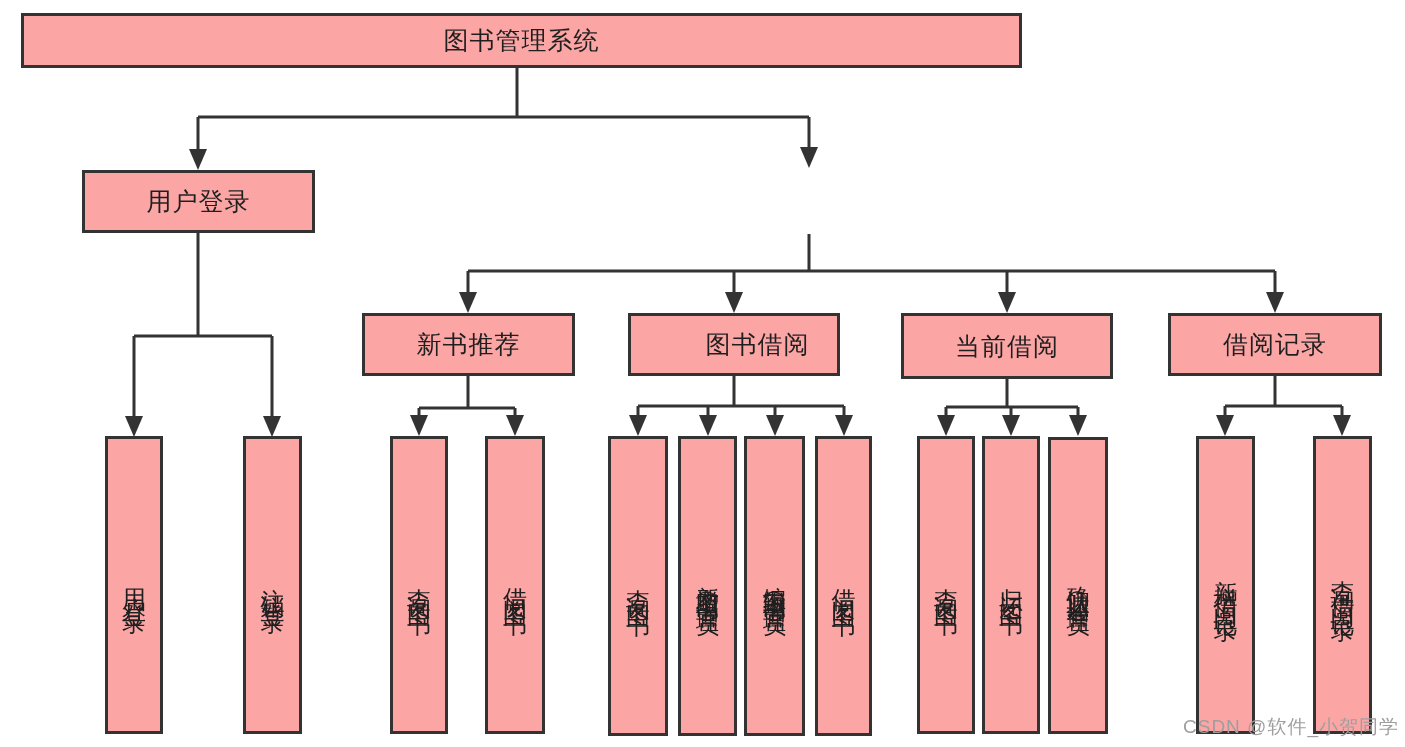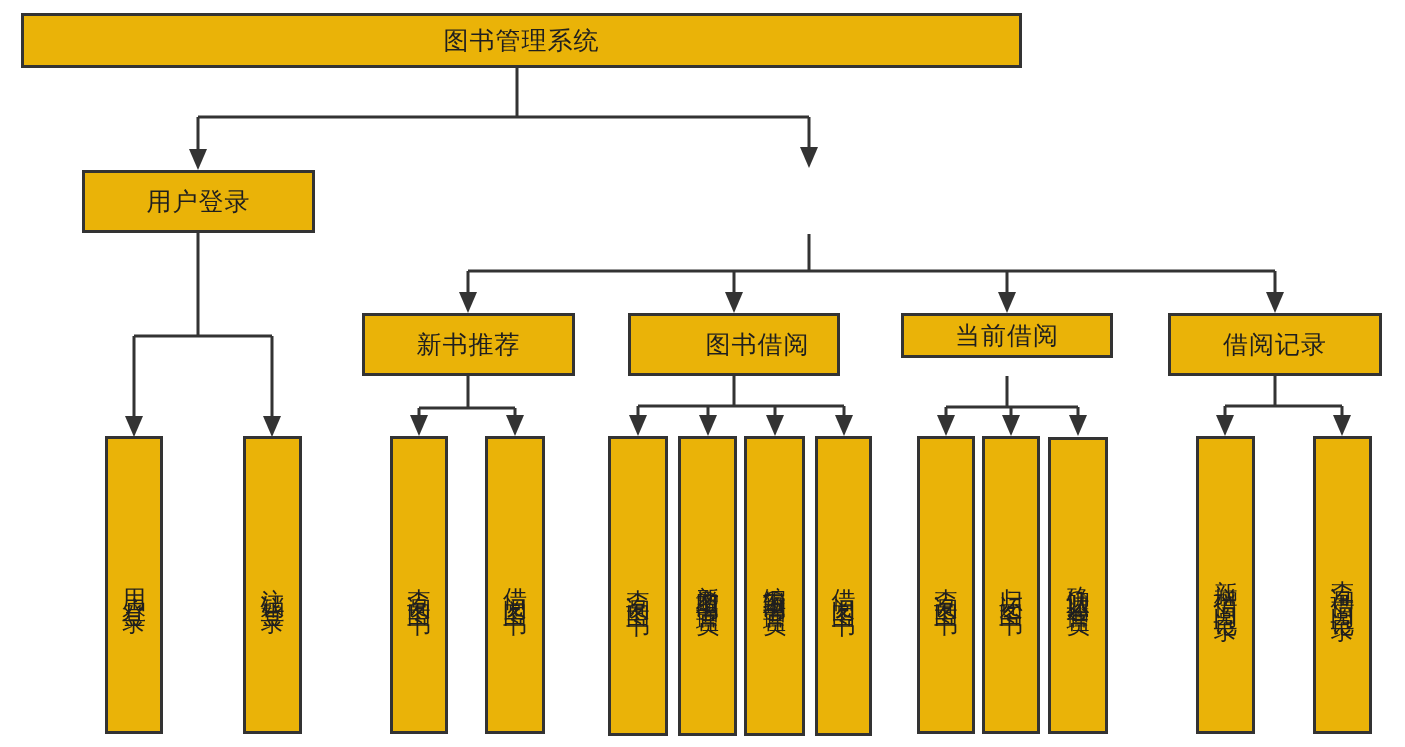--- a/index.html
+++ b/index.html
@@ -18,21 +18,21 @@
     overflow: hidden;
   }
   .canvas { position: relative; width: 1405px; height: 747px; }
   .connectors { position: absolute; left: 0; top: 0; z-index: 1; }
   .connectors path { stroke: var(--line); stroke-width: 3; fill: none; }
   .connectors polygon { fill: var(--line); stroke: none; }
   .node {
     position: absolute;
     box-sizing: border-box;
     border: 3px solid var(--border);
-    background: #eab308;
+    background: #fca5a5;
     display: flex;
     align-items: center;
     justify-content: center;
     z-index: 2;
     color: var(--text);
   }
   .node.h { font-size: 25px; letter-spacing: 1px; white-space: nowrap; }
   .node.v {
     writing-mode: vertical-rl;
     text-orientation: mixed;
@@ -84,34 +84,35 @@
     <polygon points="1216,415 1234,415 1225,436"></polygon>
     <polygon points="1333,415 1351,415 1342,436"></polygon>
   </svg>
 
   <div class="node h" style="left:21px; top:13px; width:1001px; height:55px;">图书管理系统</div>
 
   <div class="node h" style="left:82px; top:170px; width:233px; height:63px;">用户登录</div>
 
   <div class="node h" style="left:362px; top:313px; width:213px; height:63px;text-align:center;">新书推荐</div>
   <div class="node h" style="left:628px; top:313px; width:212px; height:63px;padding-left:47px;">图书借阅</div>
-  <div class="node h" style="left:901px; top:313px; width:212px; height:45px;">当前借阅</div>
+  <div class="node h" style="left:901px; top:313px; width:212px; height:66px;">当前借阅</div>
   <div class="node h" style="left:1168px; top:313px; width:214px; height:63px;">借阅记录</div>
 
   <div class="node v" style="left:105px; top:436px; width:58px; height:298px;">用户登录</div>
   <div class="node v" style="left:243px; top:436px; width:59px; height:298px;">注销登录</div>
 
   <div class="node v" style="left:390px; top:436px; width:58px; height:298px;">查询图书</div>
   <div class="node v" style="left:485px; top:436px; width:60px; height:298px;">借阅图书</div>
 
   <div class="node v" style="left:608px; top:436px; width:60px; height:300px;">查询图书</div>
   <div class="node v long" style="left:678px; top:436px; width:59px; height:300px;">新增图书（管理员）</div>
   <div class="node v long" style="left:744px; top:436px; width:61px; height:300px;">编辑图书（管理员）</div>
   <div class="node v" style="left:815px; top:436px; width:57px; height:300px;">借阅图书</div>
 
   <div class="node v" style="left:917px; top:436px; width:58px; height:298px;">查询图书</div>
   <div class="node v" style="left:982px; top:436px; width:58px; height:298px;">归还图书</div>
   <div class="node v long" style="left:1048px; top:437px; width:60px; height:297px;">确认归还（管理员）</div>
 
   <div class="node v" style="left:1196px; top:436px; width:59px; height:298px;">新增借阅记录</div>
   <div class="node v" style="left:1313px; top:436px; width:59px; height:298px;">查询借阅记录</div>
 
+  <div class="watermark">CSDN @软件_小贺同学</div>
 </div>
 
 </body></html>

